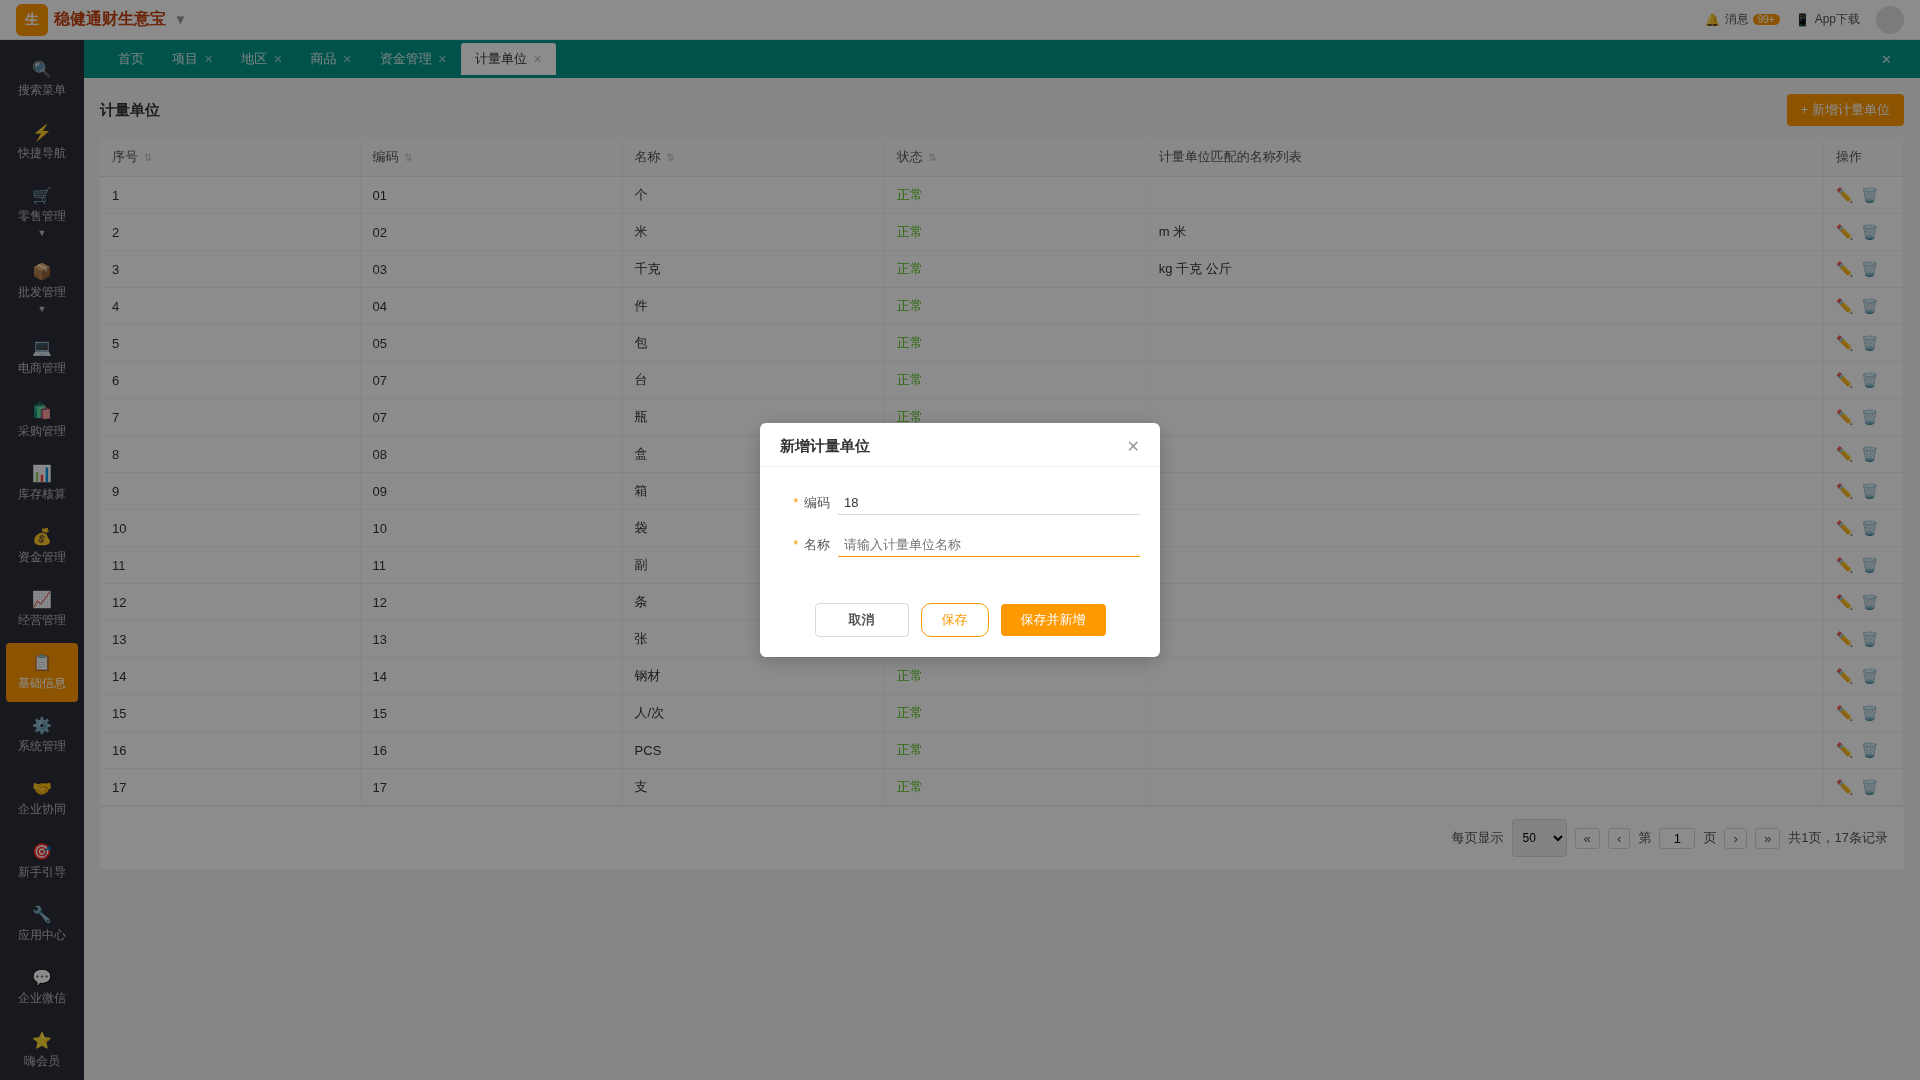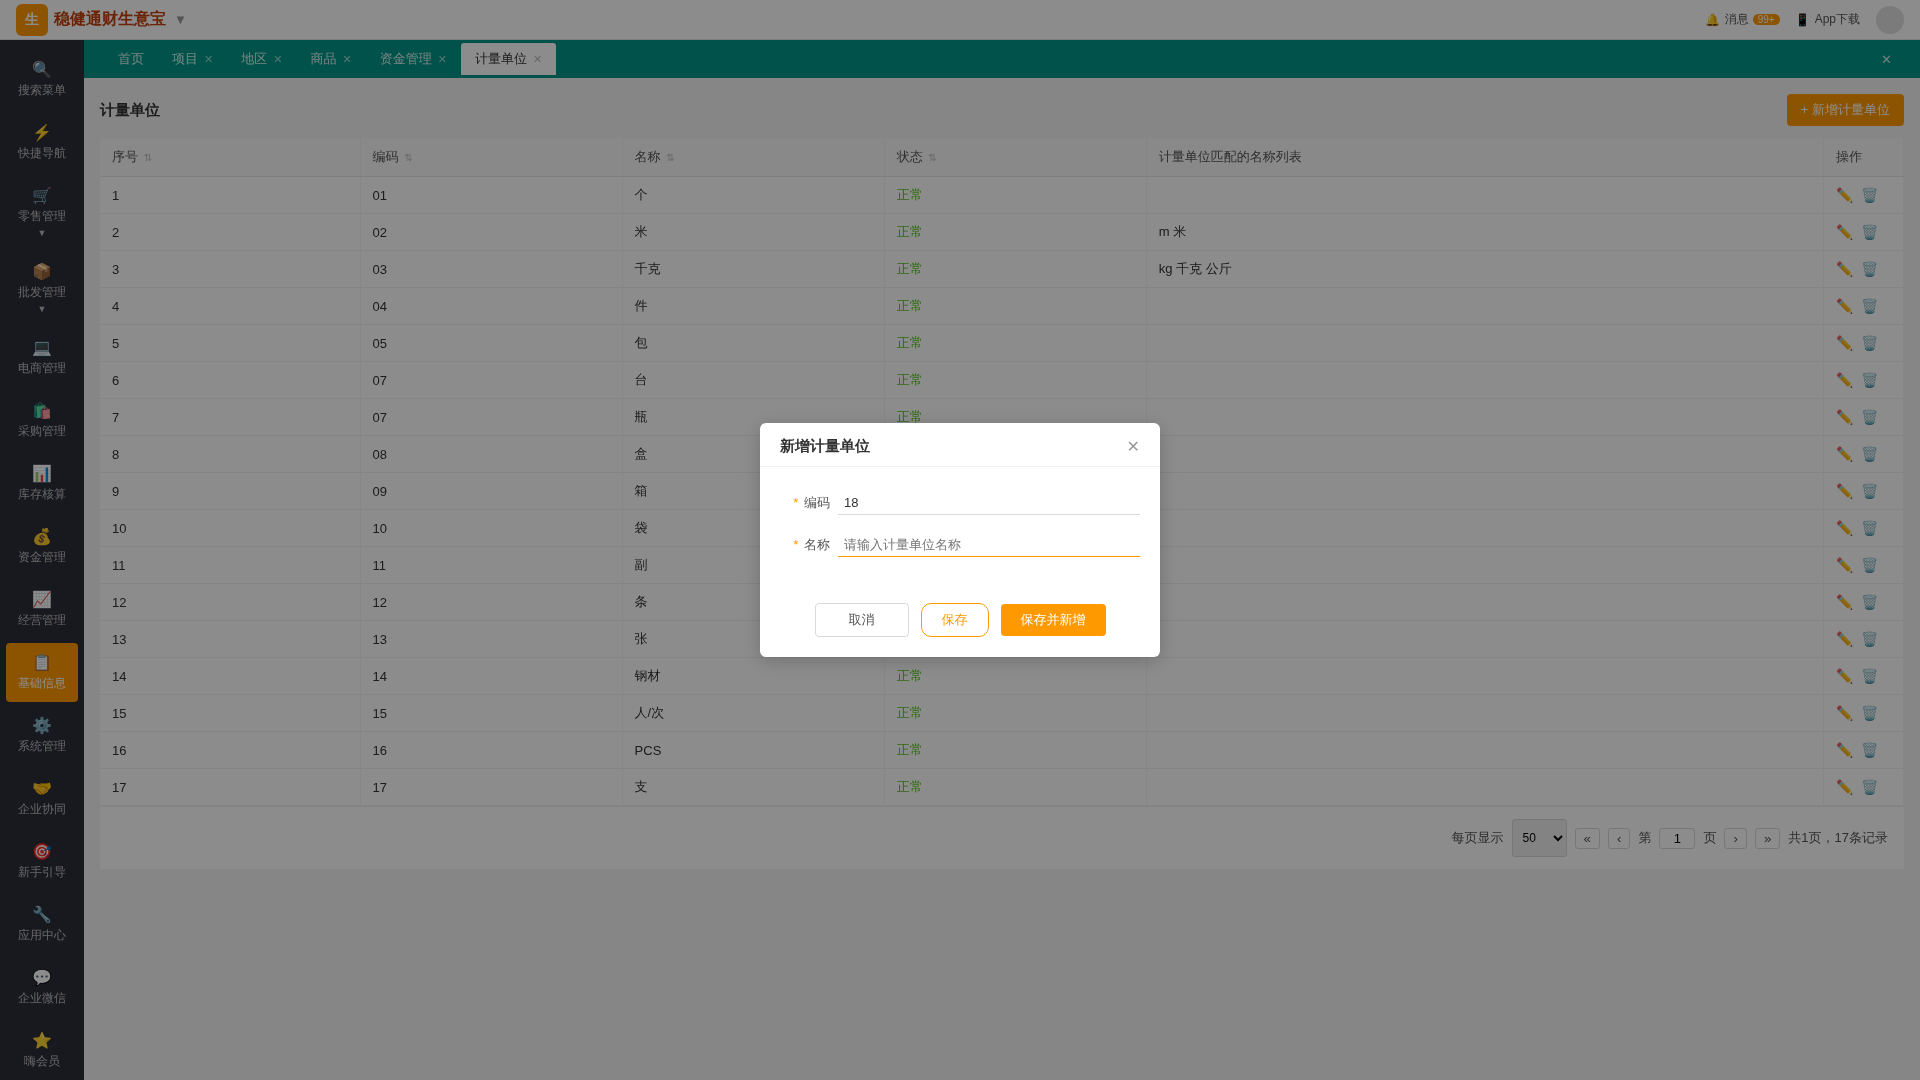--- a/index.html
+++ b/index.html
@@ -233,20 +233,21 @@
       padding: 12px 20px 20px;
     }
     .btn-cancel {
       border: 1px solid #d9d9d9;
       background: #fff;
       color: #555;
       padding: 7px 33px;
       border-radius: 4px;
       cursor: pointer;
       font-size: 13px;
+      font-weight: bold;
     }
     .btn-save {
       border: 1px solid #f90;
       background: #fff;
       color: #f90;
       padding: 7px 20px;
       border-radius: 10px;
       cursor: pointer;
       font-size: 13px;
     }

